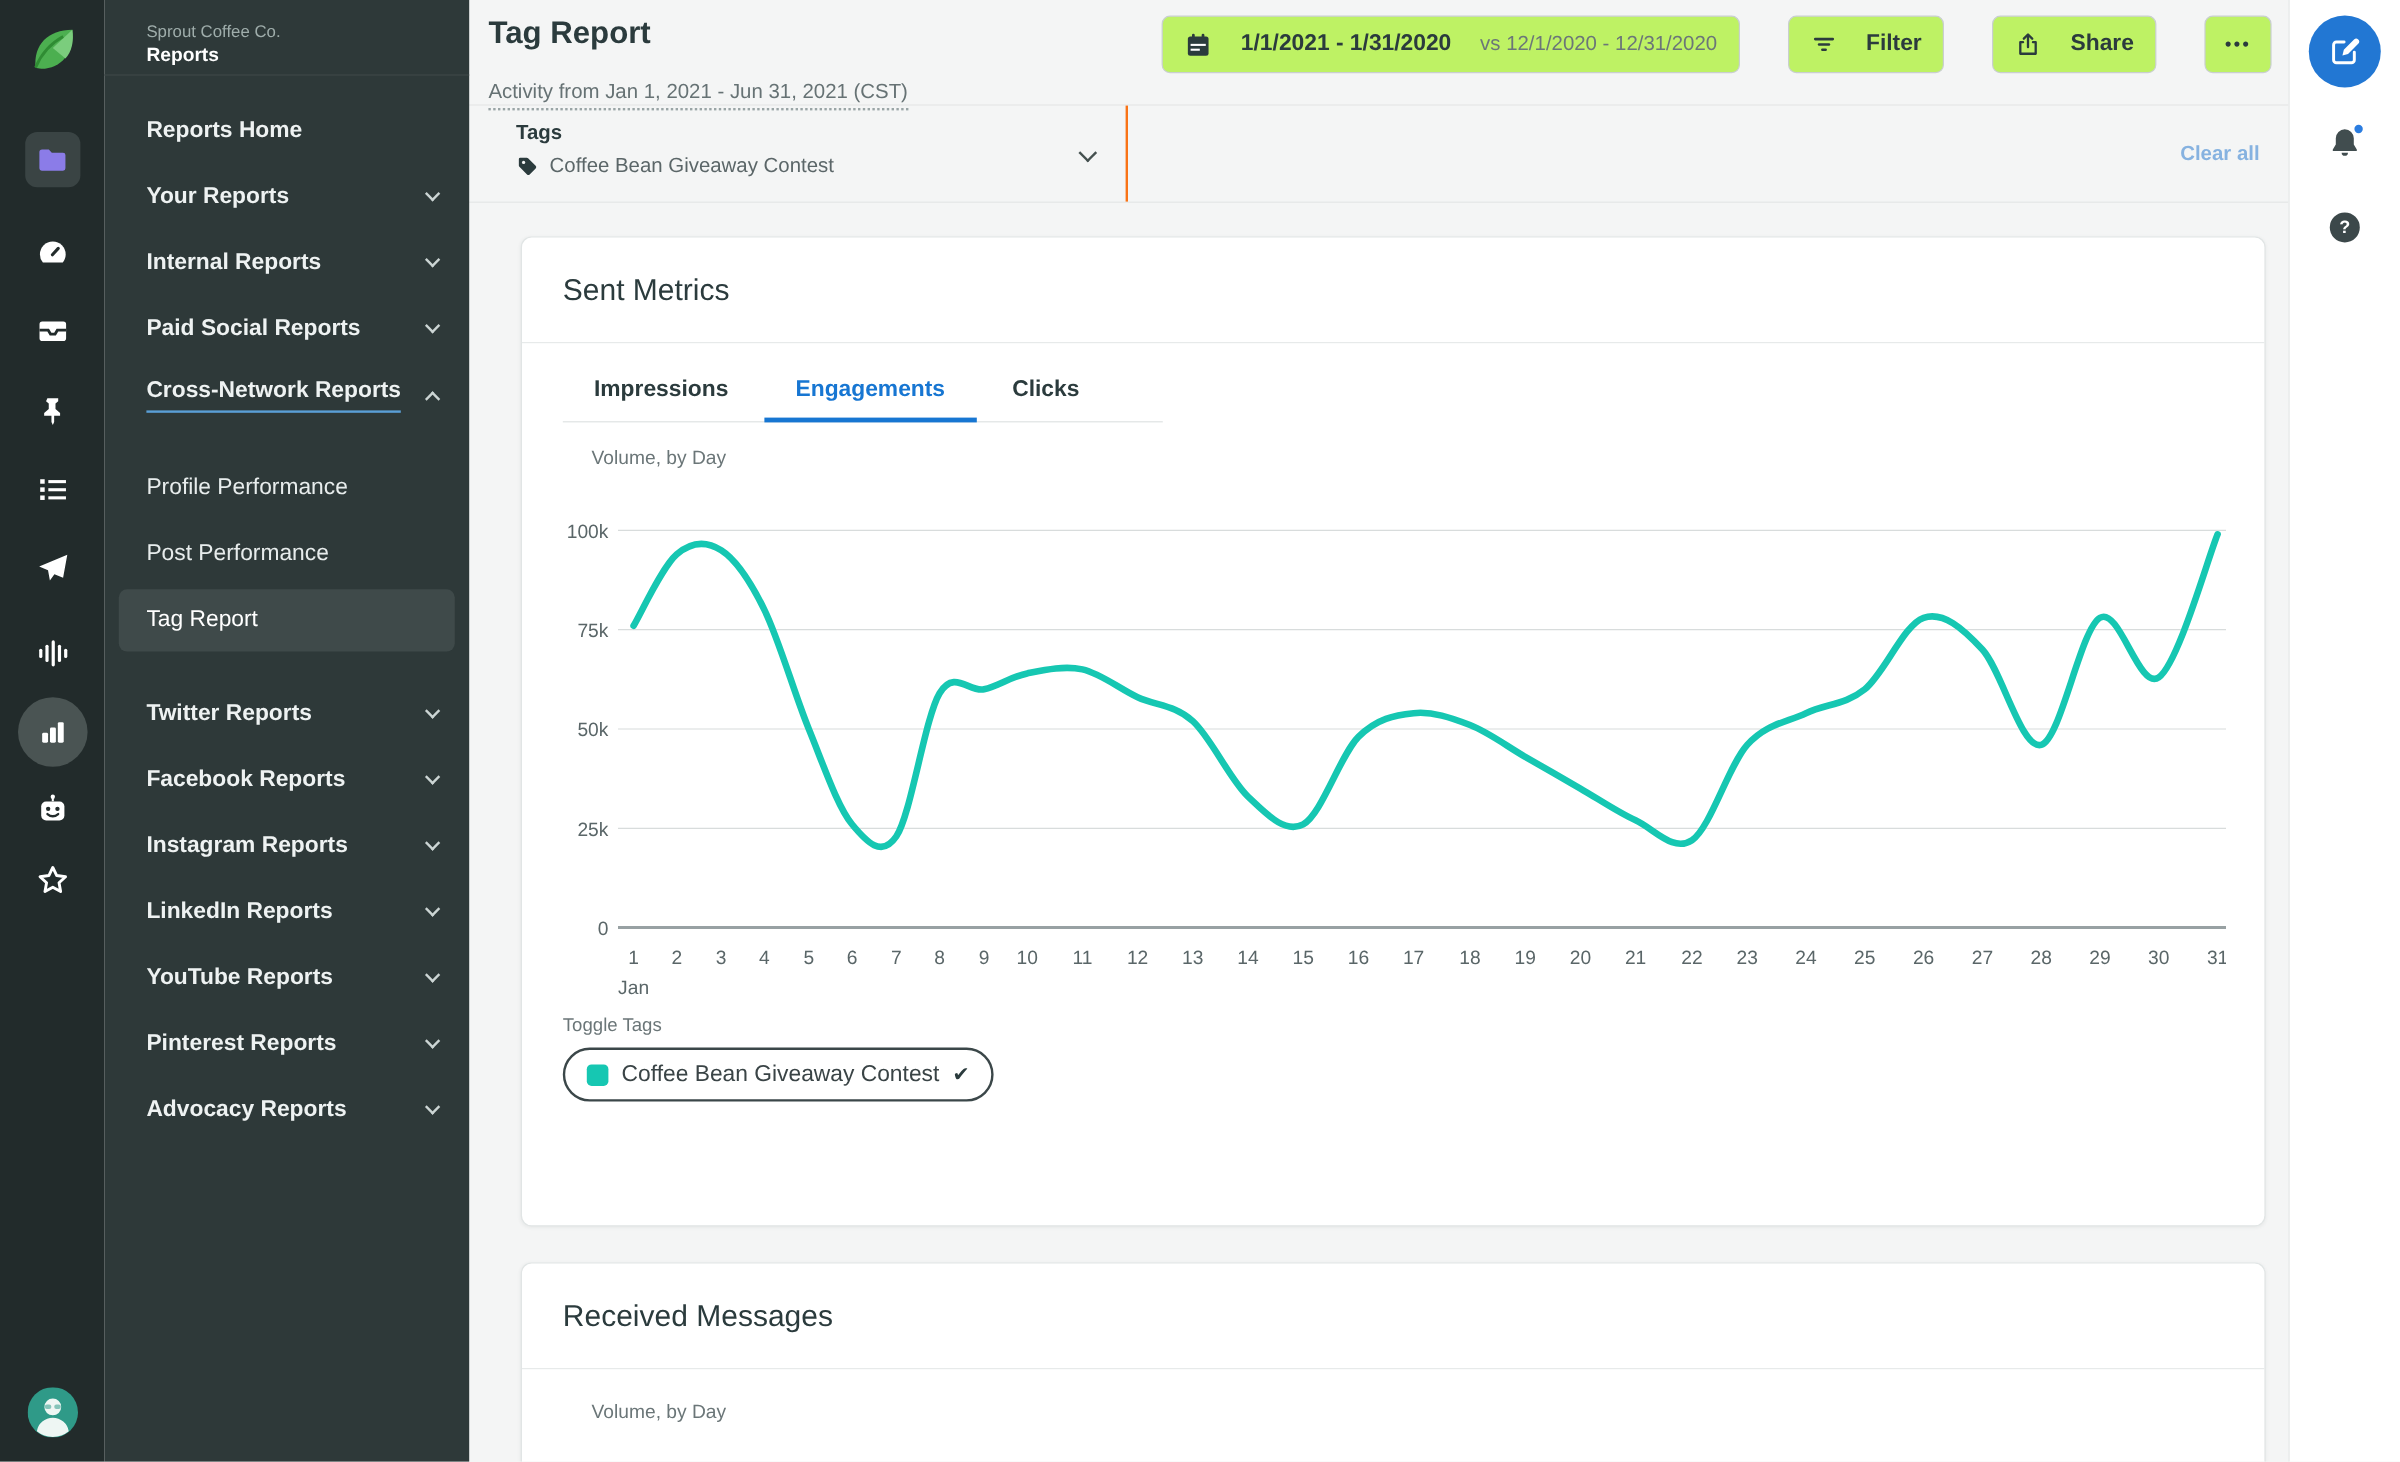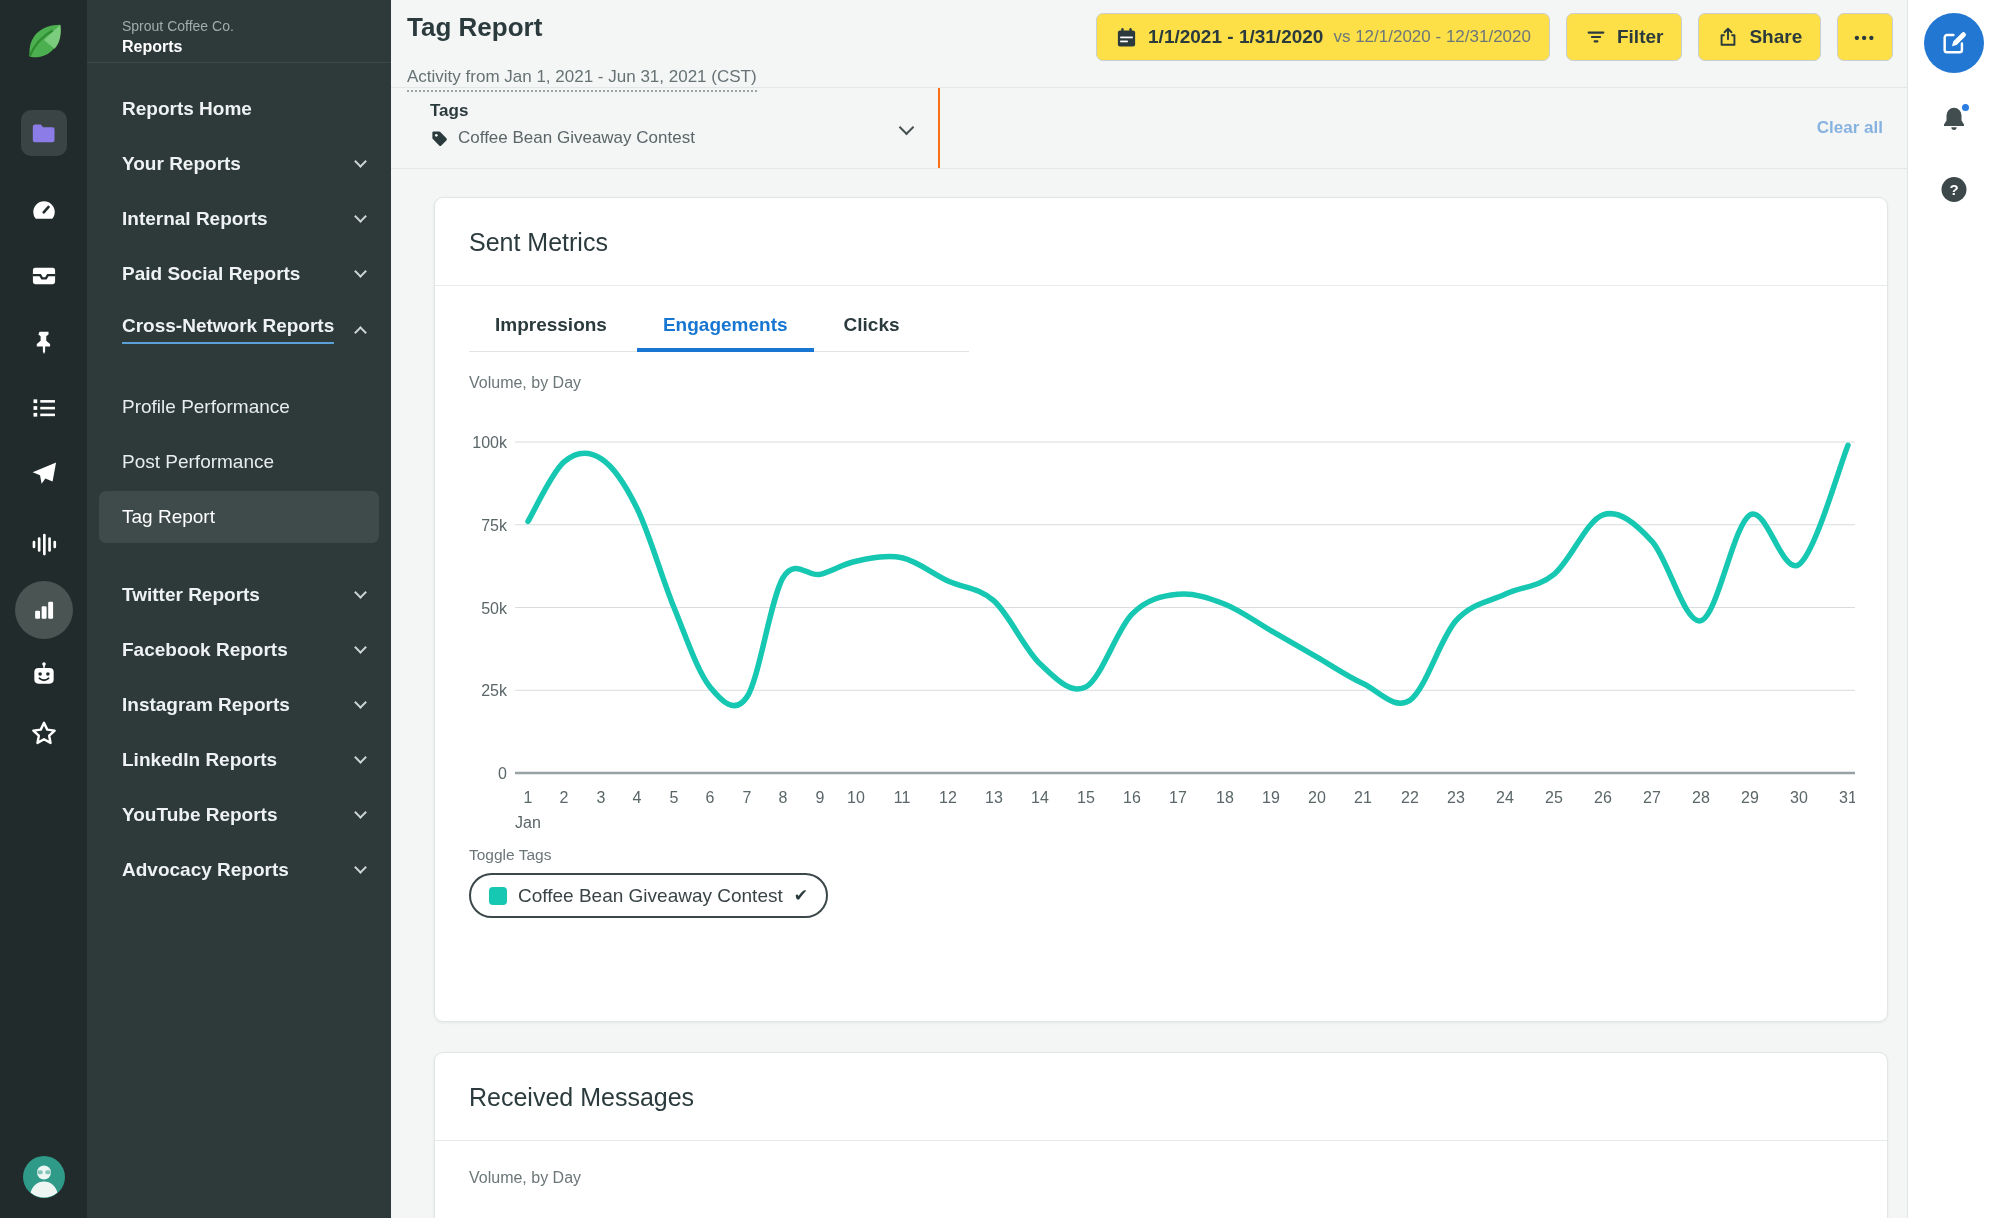--- a/index.html
+++ b/index.html
@@ -30,22 +30,22 @@
         transform:rotate(45deg);margin-left:auto;margin-top:-5px;}
   .chev.up{transform:rotate(-135deg);margin-top:6px;}
 
   
   .main{position:absolute;left:391px;top:0;width:1516px;height:1218px;background:#f4f5f5;}
   .topbar{position:relative;height:88px;border-bottom:1px solid #e4e7e7;padding:12px 0 0 16px;}
   .page-title{font-size:26px;font-weight:700;}
   .page-sub{display:inline-block;font-size:17px;color:#667274;margin-top:6px;
             border-bottom:2px dotted #9aa5a6;padding-bottom:3px;}
   .tb-actions{position:absolute;right:14px;top:13px;display:flex;gap:16px;}
-  .btn{height:48px;background:#fde047;border:1px solid #c9cfd0;border-radius:7px;display:flex;
-       align-items:center;gap:10px;padding:0 18px;font-size:19px;font-weight:700;color:#2b3b3d;cursor:pointer;}
+  .btn{height:48px;background:#bef264;border:1px solid #c9cfd0;border-radius:7px;display:flex;
+       align-items:center;gap:24px;padding:0 18px;font-size:19px;font-weight:700;color:#2b3b3d;cursor:pointer;margin-left:24px;}
   .btn .cmp{font-weight:400;font-size:17px;color:#6b7678;}
   .btn.icon-only{padding:0 16px;font-size:15px;letter-spacing:2px;font-weight:700;}
 
   .filterbar{height:81px;border-bottom:1px solid #e4e7e7;display:flex;align-items:stretch;}
   .tags-dd{width:549px;border-right:2px solid #f97316;padding:13px 24px 0 39px;position:relative;cursor:pointer;}
   .tags-label{font-size:17px;font-weight:700;}
   .tags-value{display:flex;align-items:center;gap:9px;margin-top:7px;font-size:17px;color:#5b6668;}
   .dd-chev{position:absolute;right:26px;top:34px;width:11px;height:11px;border-right:2.2px solid #44504f;
            border-bottom:2.2px solid #44504f;transform:rotate(45deg);}
   .clear-all{margin-left:auto;align-self:center;padding-right:24px;font-size:17px;font-weight:700;color:#86b2e0;cursor:pointer;}
@@ -56,21 +56,21 @@
   .card-head{padding:30px 34px 0;height:88px;border-bottom:1px solid #e7eaea;}
   .card-title{font-size:25px;font-weight:400;}
   .card-body{padding:0 34px;}
 
   .tabs{display:flex;gap:4px;width:500px;border-bottom:1px solid #dfe3e3;margin-top:13px;}
   .tab{position:relative;height:52px;display:flex;align-items:center;padding:0 26px;
        font-size:19px;font-weight:700;color:#2b3b3d;cursor:pointer;}
   .tab.active{color:#1776d2;}
   .tab.active::after{content:"";position:absolute;left:0;right:0;bottom:-1px;height:4px;background:#1776d2;}
 
-  .vol-label{margin-top:22px;font-size:16px;color:#6b7678;}
+  .vol-label{margin-top:22px;font-size:16px;color:#6b7678;margin-left:24px;}
   #chart-svg{display:block;margin-top:4px;}
   .toggle-label{margin-top:10px;font-size:15.5px;color:#6b7678;}
   .tag-chip{margin-top:9px;display:inline-flex;align-items:center;gap:11px;height:45px;
             border:2px solid #3b4749;border-radius:24px;background:#fff;padding:0 18px;cursor:pointer;}
   .chip-swatch{width:18px;height:18px;border-radius:4px;background:#16c7b2;}
   .chip-text{font-size:19px;color:#3a4446;}
   .chip-check{font-size:17px;color:#2b3b3d;}
 
   .card.received{margin-top:30px;height:400px;}
   .card.sent{height:825px;}
@@ -238,20 +238,24 @@
       <div class="nav-item top">
         <span class="nav-label">Instagram Reports</span>
         <span class="chev"></span>
       </div>
       <div class="nav-item top">
         <span class="nav-label">LinkedIn Reports</span>
         <span class="chev"></span>
       </div>
       <div class="nav-item top">
         <span class="nav-label">YouTube Reports</span>
+        <span class="chev"></span>
+      </div>
+      <div class="nav-item top">
+        <span class="nav-label">Pinterest Reports</span>
         <span class="chev"></span>
       </div>
       <div class="nav-item top">
         <span class="nav-label">Advocacy Reports</span>
         <span class="chev"></span>
       </div>
     </div>
 </nav>
 
 <div class="main">

